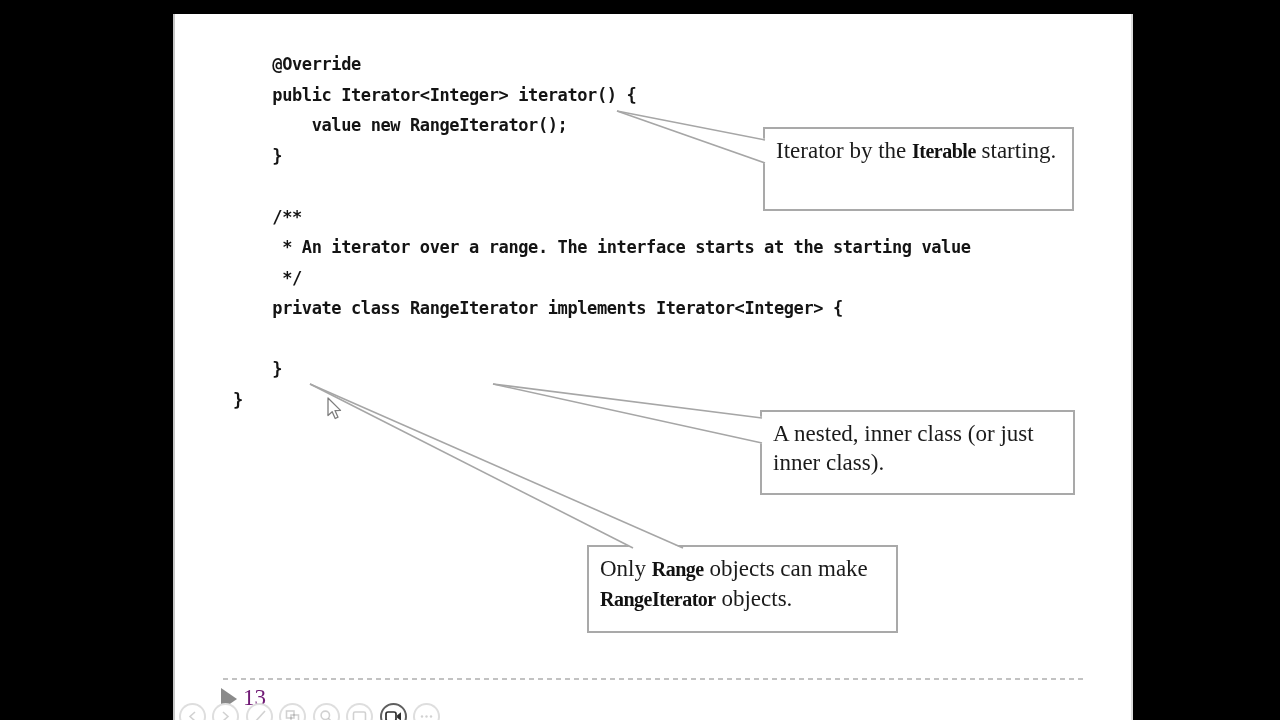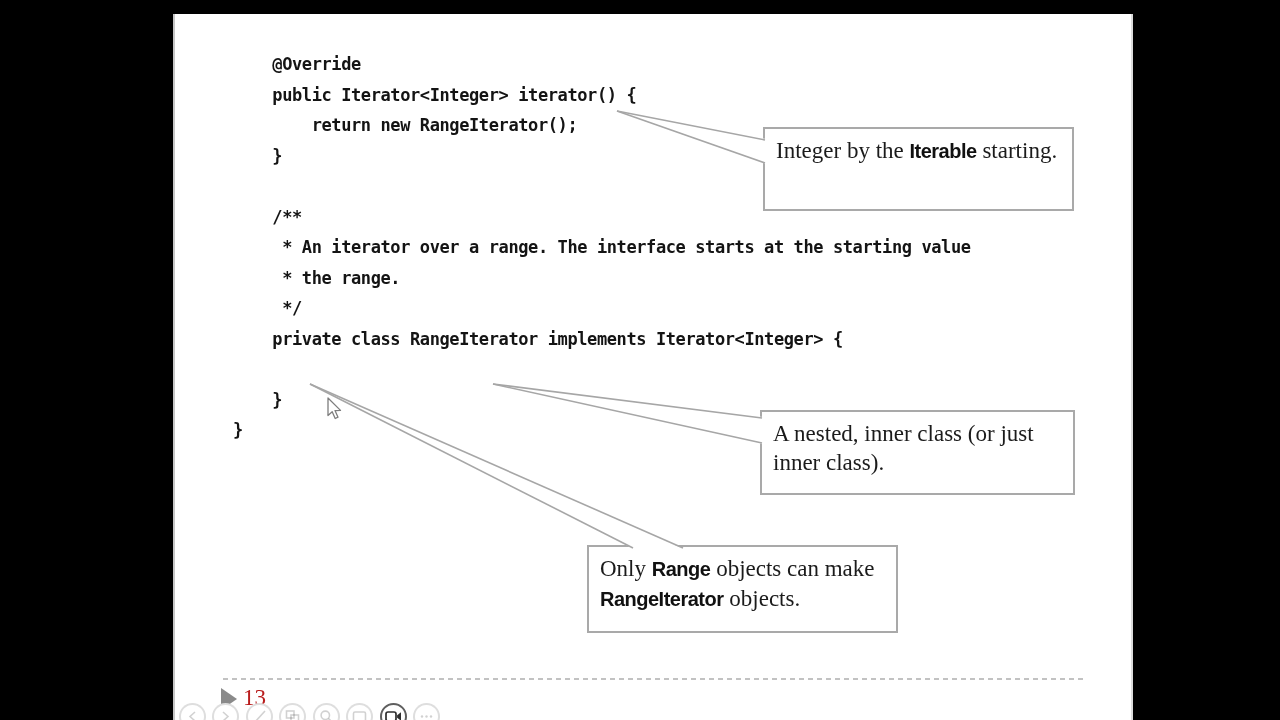--- a/index.html
+++ b/index.html
@@ -25,37 +25,37 @@
 
   
   .callout {
     position: absolute; background: #fff;
     border: 2px solid #a9a9a9;
     padding: 7px 11px;
     font-size: 23px; line-height: 29px; color: #1b1b1b;
     z-index: 1;
   }
   .callout .mono {
-    font-family: Liberation Sans, sans-serif;
+    font-family: Liberation Serif, serif;
     font-weight: bold; font-size: 20px; letter-spacing: -0.5px; color: #111; text-align: center;
   }
   #callout-1 { left: 588px; top: 113px; width: 311px; height: 84px; }
   #callout-2 { left: 585px; top: 396px; width: 315px; height: 85px; }
   #callout-3 { left: 412px; top: 531px; width: 311px; height: 88px; }
 
   
   .overlay {
     position: absolute; left: 0; top: 0; width: 960px; height: 720px;
     z-index: 2; pointer-events: none;
   }
 
   
   .page-number {
     position: absolute; left: 68px; top: 671px;
-    font-size: 23px; color: #b91c1c; z-index: 3; text-align: right;
+    font-size: 23px; color: #701a75; z-index: 3; text-align: right;
   }
   .toolbar {
     position: absolute; left: 0; top: 689px; width: 440px; height: 28px; z-index: 3;
   }
   .tb-btn {
     position: absolute; top: 0; width: 27px; height: 27px;
     border-radius: 50%; background: #fff;
     border: 2px solid rgba(0,0,0,0.13);
     display: flex; align-items: center; justify-content: center;
     cursor: pointer;
@@ -68,35 +68,34 @@
   .tb-btn.active .glyph-fill { fill: #2e2e2e; }
 </style>
 </head>
 <body>
 
 <div class="stage">
 
   <div class="code">
     <div class="code-line">    @Override</div>
     <div class="code-line">    public Iterator&lt;Integer&gt; iterator() {</div>
-    <div class="code-line">        return new RangeIterator();</div>
+    <div class="code-line">        value new RangeIterator();</div>
     <div class="code-line">    }</div>
     <div class="code-line"></div>
     <div class="code-line">    /**</div>
     <div class="code-line">     * An iterator over a range. The interface starts at the starting value</div>
-    <div class="code-line">     * the range.</div>
     <div class="code-line">     */</div>
     <div class="code-line">    private class RangeIterator implements Iterator&lt;Integer&gt; {</div>
     <div class="code-line"></div>
     <div class="code-line">    }</div>
     <div class="code-line">}</div>
   </div>
 
   <div class="callout" id="callout-1">
-    <span>Integer by the </span><span class="mono">Iterable</span><span> starting.</span>
+    <span>Iterator by the </span><span class="mono">Iterable</span><span> starting.</span>
   </div>
 
   <div class="callout" id="callout-2">
     <span>A nested, inner class (or just inner class).</span>
   </div>
 
   <div class="callout" id="callout-3">
     <span>Only </span><span class="mono">Range</span><span> objects can make </span><span class="mono">RangeIterator</span><span> objects.</span>
   </div>
 

